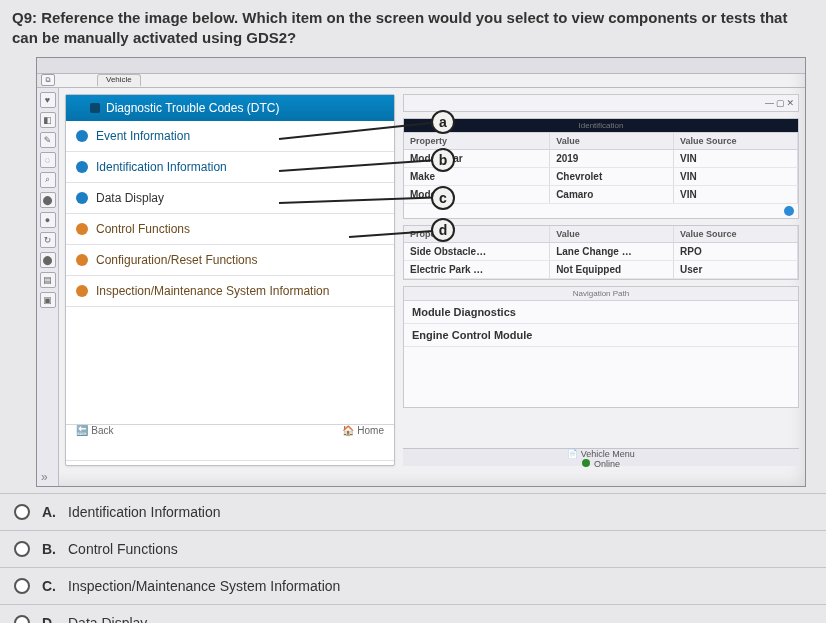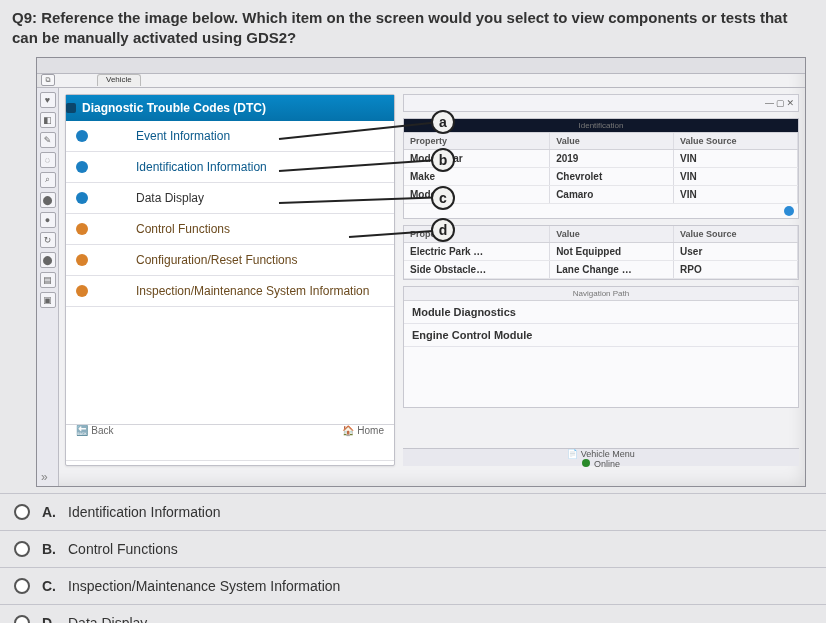--- a/index.html
+++ b/index.html
@@ -66,36 +66,36 @@
     }
 
     .menu-panel {
       width: 330px; background:#fff; border:1px solid #c0c0c8; border-radius:2px;
       box-shadow: 0 1px 2px rgba(0,0,0,.08);
       display:flex;flex-direction:column;
       font-size:12px;
     }
     .menu-header {
       background: linear-gradient(#0887c7,#0472ab);
-      color:#fff; padding:6px 0; font-weight:bold; font-size:12px;
+      color:#fff; padding:6px 24px; font-weight:normal; font-size:12px;
       display:flex;align-items:center;gap:6px;
     }
     .menu-header .dot{width:10px;height:10px;background:#0b466b;border-radius:2px;}
     .menu-item {
       padding:8px 10px; border-bottom:1px solid #e0e0e6;
       display:flex;align-items:center;gap:8px; color:#333;
       position:relative;
     }
     .menu-item .bullet {
       width:12px;height:12px;border-radius:50%;
       display:inline-block;flex-shrink:0;
     }
     .b-blue{background:#1b7fc2;}
     .b-orange{background:#d9822b;}
-    .menu-item .label{color:#0b5a8c;margin-left:40px;}
+    .menu-item .label{color:#0b5a8c;}
     .menu-item .label.alt{color:#333;}
     .menu-item .label.alt2{color:#6b4a1e;}
 
     .menu-footer {
       margin-top:auto; height:36px; border-top:1px solid #d4d4da;
       display:flex;align-items:flex-start;justify-content:space-between;
       padding:0 10px;font-size:10px;color:#666;
     }
     .footnote{font-size:7px;color:#888;padding:2px 8px;border-top:1px solid #e0e0e4;}
 
@@ -264,28 +264,28 @@
             </div>
         </div>
 
         <div class="info-block">
           <div class="table-head">
             <div class="col-a">Property</div>
             <div class="col-b">Value</div>
             <div class="col-c">Value Source</div>
           </div>
           <div class="table-row">
+            <div class="col-a val">Side Obstacle…</div>
+            <div class="col-b val">Lane Change …</div>
+            <div class="col-c val">RPO</div>
+          </div>
+          <div class="table-row">
             <div class="col-a val">Electric Park …</div>
             <div class="col-b val">Not Equipped</div>
             <div class="col-c val">User</div>
-          </div>
-          <div class="table-row">
-            <div class="col-a val">Side Obstacle…</div>
-            <div class="col-b val">Lane Change …</div>
-            <div class="col-c val">RPO</div>
           </div>
         </div>
 
         <div class="nav-block">
           <div class="nav-head">Navigation Path</div>
           <div class="nav-row">Module Diagnostics</div>
           <div class="nav-row">Engine Control Module</div>
           <div style="height:60px"></div>
         </div>
 

